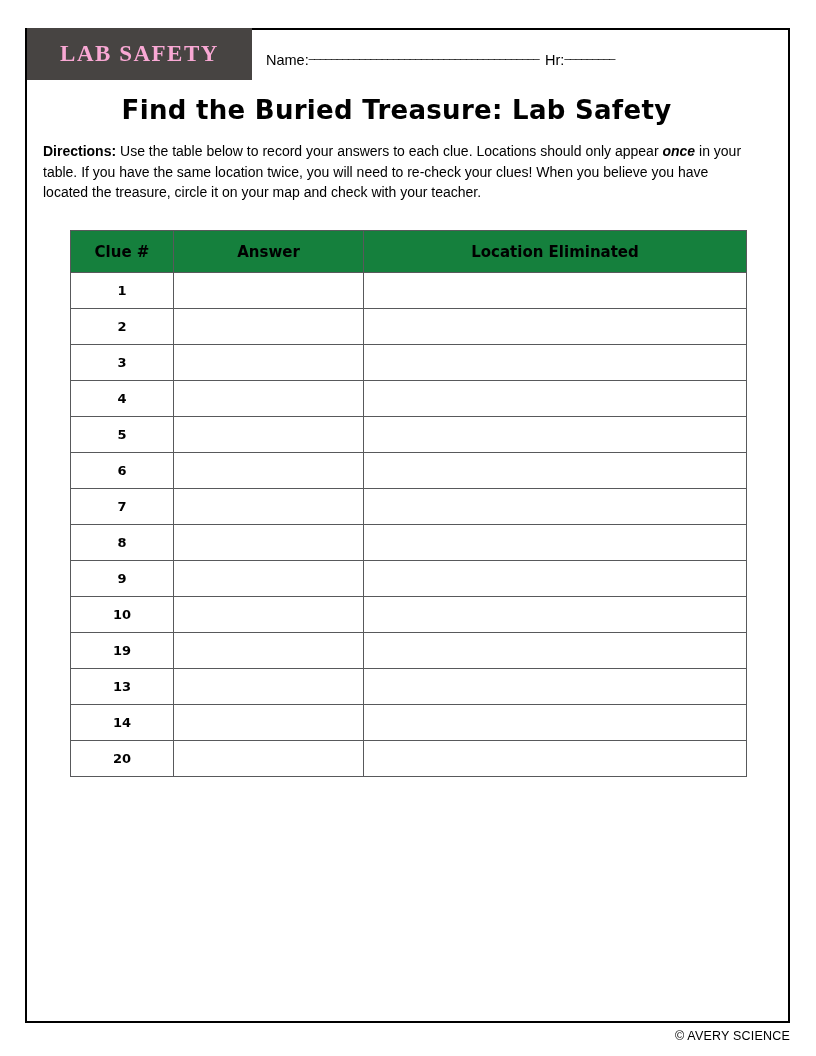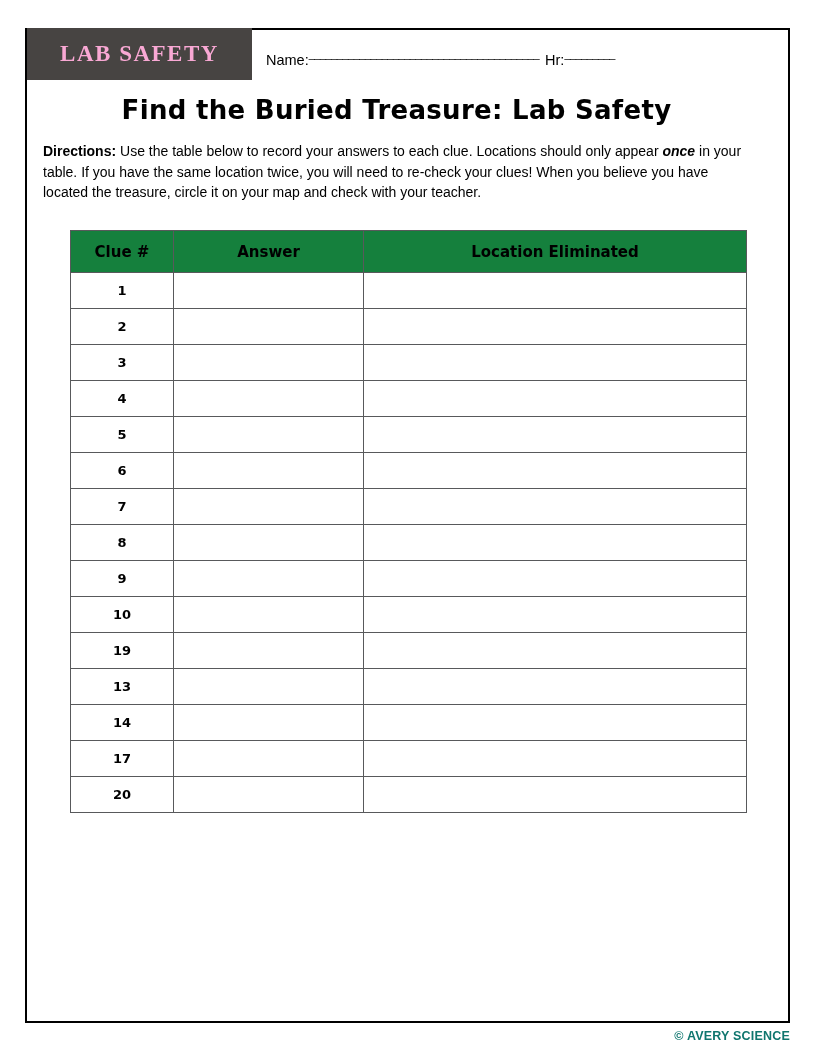--- a/index.html
+++ b/index.html
@@ -128,23 +128,23 @@
   col.c1 { width: 103px; }
   col.c2 { width: 190px; }
   col.c3 { width: 383px; }
 
   
   .footer {
     position: absolute;
     right: 26px;
     top: 1029px;
     font-size: 12.5px;
-    font-weight: bold;
+    font-weight: normal;
     letter-spacing: 0.2px;
-    color: #0f766e;
+    color: #000000;
   }
 </style>
 </head>
 <body>
 
 <div class="page-frame"></div>
 
 <div class="banner-row">
   <div class="banner-tab">
     <span class="banner-tab-text">LAB SAFETY</span>
@@ -235,25 +235,20 @@
           <td class="num">13</td>
           <td></td>
           <td></td>
         </tr>
         <tr>
           <td class="num">14</td>
           <td></td>
           <td></td>
         </tr>
         <tr>
-          <td class="num">17</td>
-          <td></td>
-          <td></td>
-        </tr>
-        <tr>
           <td class="num">20</td>
           <td></td>
           <td></td>
         </tr>
       </tbody>
   </table>
 </div>
 
 <div class="footer">© AVERY SCIENCE</div>
 

